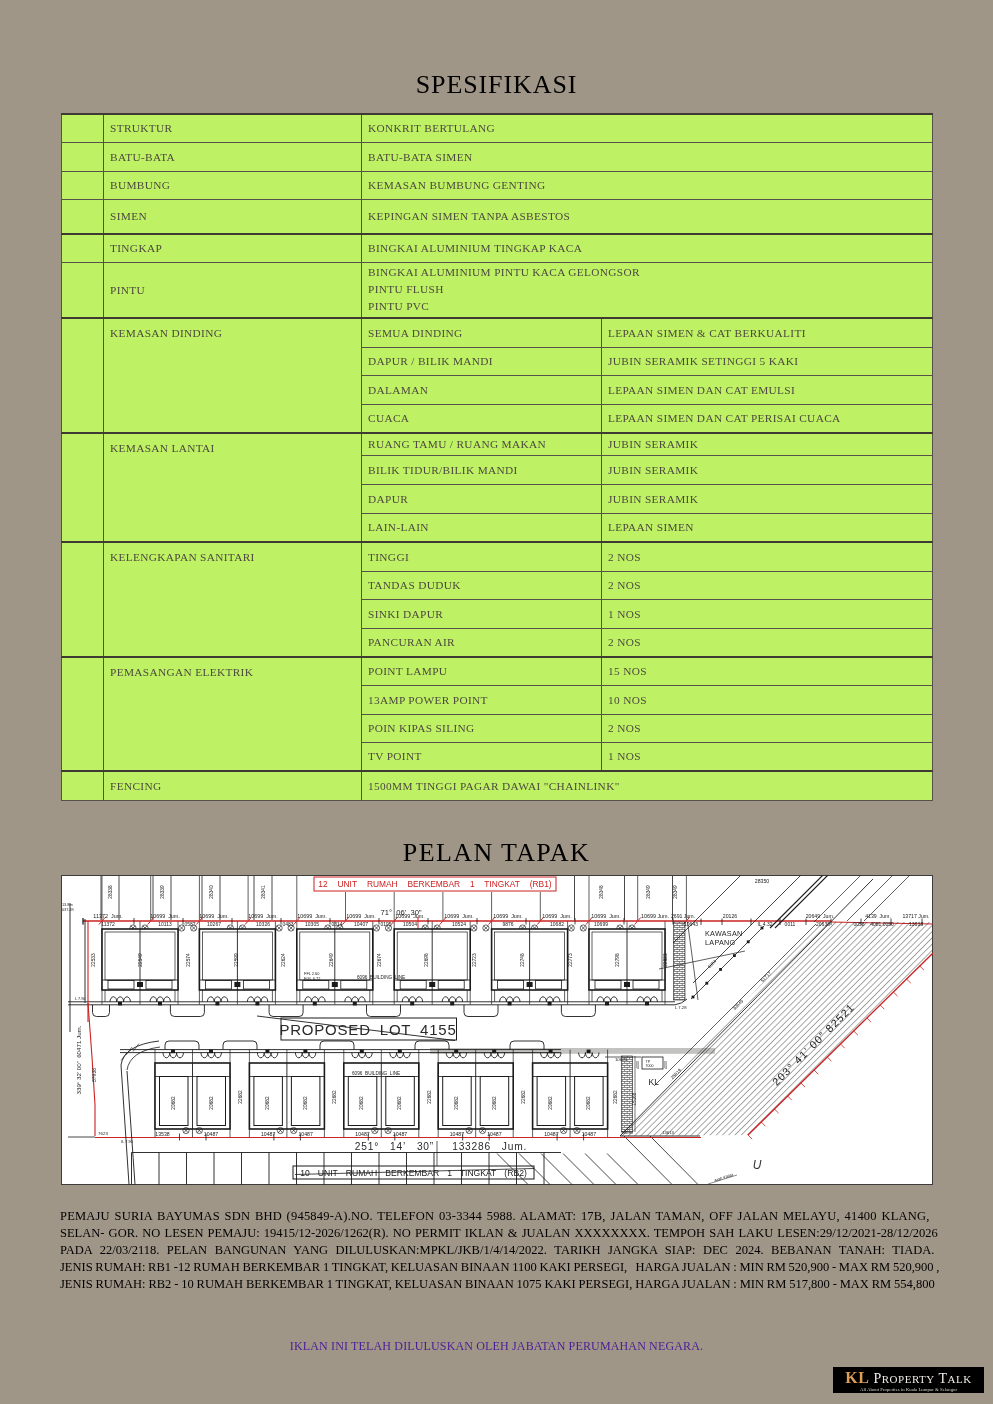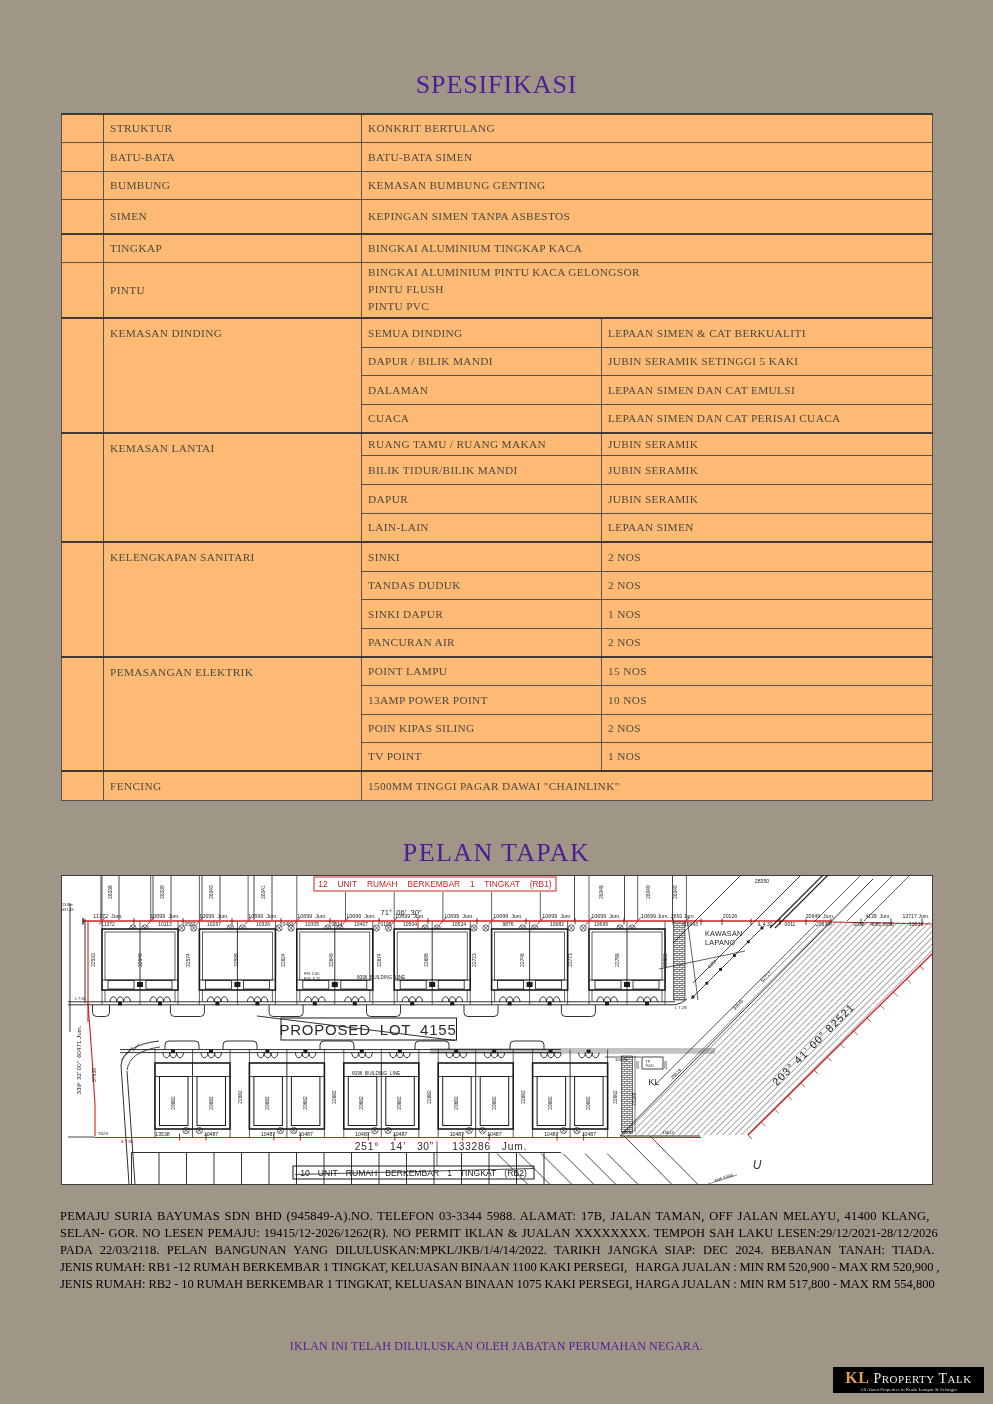--- a/index.html
+++ b/index.html
@@ -1,16 +1,16 @@
 <!DOCTYPE html>
 <html><head><meta charset="utf-8"><style>
 html,body{margin:0;padding:0}
 body{width:993px;height:1404px;background:#a09688;font-family:"Liberation Serif",serif;position:relative;overflow:hidden}
-.title{position:absolute;left:0;width:993px;text-align:center;color:#4c1d95;font-size:26px}
-table.spec{position:absolute;left:61px;top:113px;width:871px;border-collapse:collapse;background:#fdba74;table-layout:fixed}
+.title{position:absolute;left:0;width:993px;text-align:center;color:#000000;font-size:26px}
+table.spec{position:absolute;left:61px;top:113px;width:871px;border-collapse:collapse;background:#bef264;table-layout:fixed}
 table.spec td{border:1px solid #56514a;font-size:11.3px;color:#4d483f;letter-spacing:0.35px;padding:0 0 0 6px;vertical-align:middle;overflow:hidden;white-space:nowrap}
 table.spec tr.g td{border-top:2px solid #3f3b34}
 .footer{position:absolute;left:60px;top:1207.5px;width:878px;color:#000000;font-size:12.5px;letter-spacing:0.2px;line-height:17px}
 .footer .l{display:block;width:100%;white-space:nowrap}
 .approved{position:absolute;left:0;top:1338.5px;width:993px;text-align:center;color:#4c1d95;font-size:12px;letter-spacing:0.15px}
 .logo{position:absolute;left:833px;top:1367px;width:151px;height:26px;background:#000000;text-align:center;overflow:hidden}
 .logo .r1{font-size:14px;line-height:15px;margin-top:3px;color:#efece6;letter-spacing:0.5px;white-space:nowrap}
 .logo .kl{color:#dd9e56;font-size:16px;font-weight:bold}
 .logo .r2{font-size:4.8px;color:#d8d4cc;line-height:5px}
 </style></head><body>
@@ -85,21 +85,21 @@
         <td>DAPUR</td>
         <td>JUBIN SERAMIK</td>
       </tr>
 <tr style="height:29px">
         <td>LAIN-LAIN</td>
         <td>LEPAAN SIMEN</td>
       </tr>
 <tr style="height:29px" class="g">
         <td rowspan="4"></td>
         <td rowspan="4" style="vertical-align:top;padding-top:8px">KELENGKAPAN SANITARI</td>
-        <td>SINKI</td>
+        <td>TINGGI</td>
         <td>2 NOS</td>
       </tr>
 <tr style="height:28px">
         <td>TANDAS DUDUK</td>
         <td>2 NOS</td>
       </tr>
 <tr style="height:29px">
         <td>SINKI DAPUR</td>
         <td>1 NOS</td>
       </tr>

